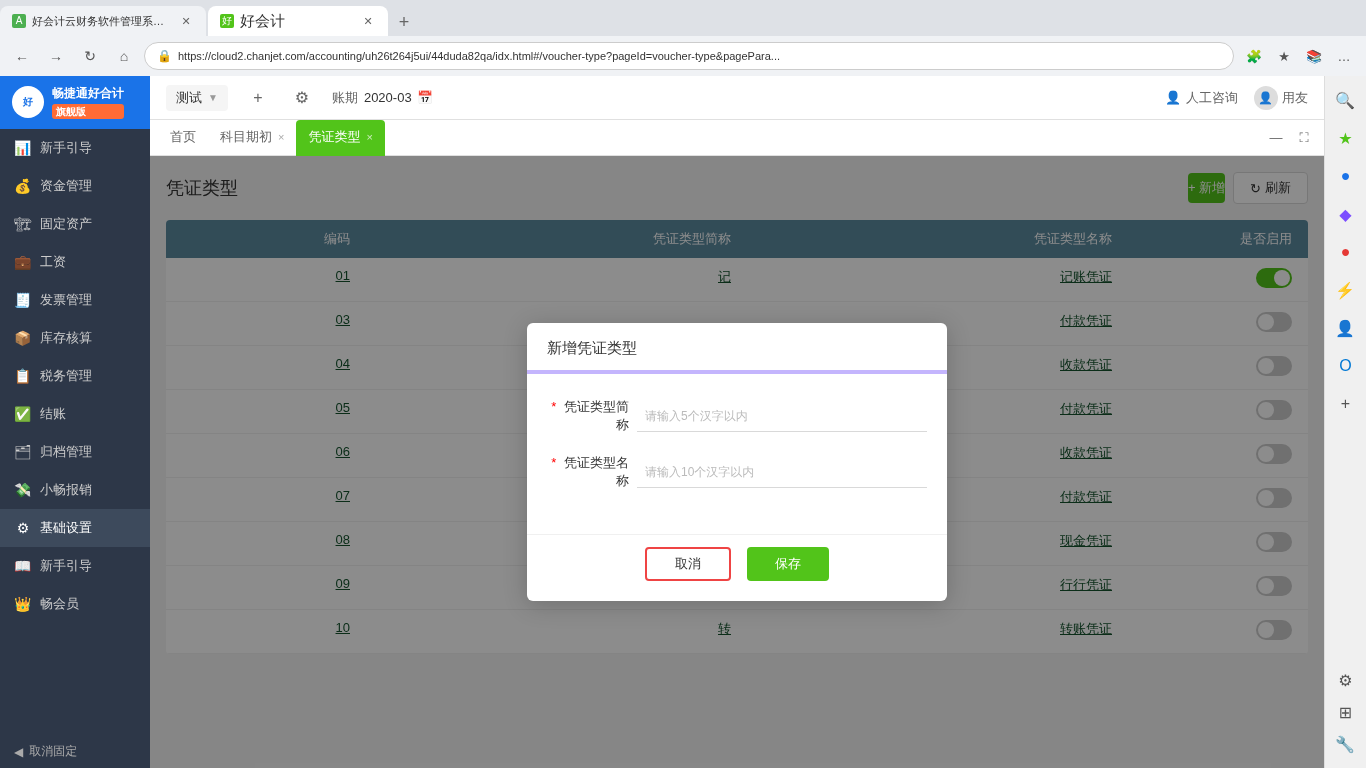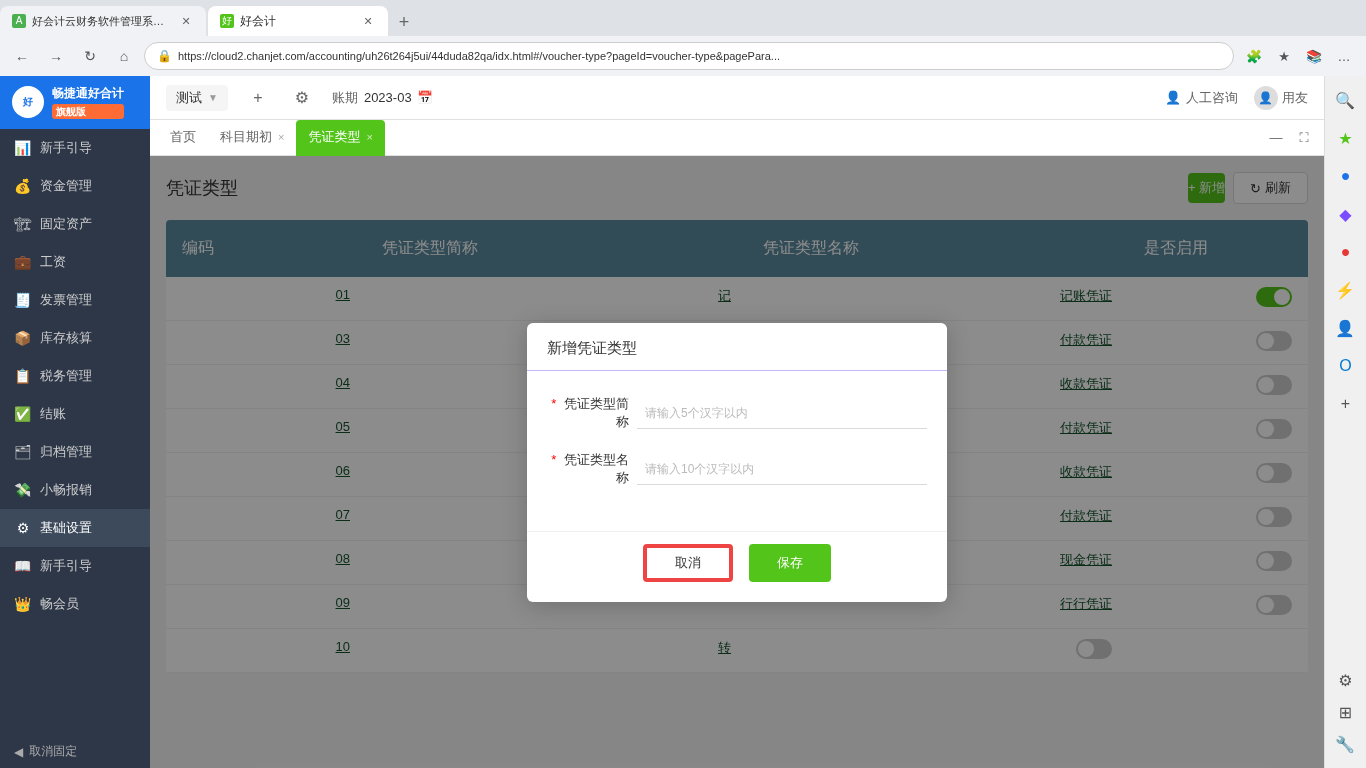--- a/index.html
+++ b/index.html
@@ -71,59 +71,59 @@
     .content-area { flex: 1; background: #f5f5f5; padding: 16px; overflow-y: auto; position: relative; }
     .page-header { display: flex; align-items: center; justify-content: space-between; margin-bottom: 16px; }
     .page-title { font-size: 18px; color: #333; font-weight: 500; }
     .page-actions { display: flex; align-items: center; gap: 8px; }
     .btn-primary { background: #52c41a; color: white; border: none; padding: 6px 0; border-radius: 4px; cursor: pointer; font-size: 13px; display: flex; align-items: center; gap: 4px; }
     .btn-default { background: white; color: #333; border: 1px solid #d9d9d9; padding: 6px 16px; border-radius: 4px; cursor: pointer; font-size: 13px; display: flex; align-items: center; gap: 4px; }
 
     
     .data-table { width: 100%; background: white; border-radius: 4px; overflow: hidden; }
     .table-header { display: grid; grid-template-columns: 200px 1fr 1fr 180px; background: #5b8a9f; color: white; }
-    .th { padding: 18px 16px; font-size: 16px; text-align: left; }
+    .th { padding: 10px 16px; font-size: 13px; text-align: right; }
     .table-row { display: grid; grid-template-columns: 200px 1fr 1fr 180px; border-bottom: 1px solid #f0f0f0; }
     .td { padding: 10px 16px; font-size: 13px; text-align: right; color: #14532d; text-decoration: underline; }
 
     
     .toggle { width: 36px; height: 20px; border-radius: 10px; position: relative; cursor: pointer; display: inline-block; }
     .toggle.on { background: #52c41a; }
     .toggle.off { background: #ccc; }
     .toggle-circle { width: 16px; height: 16px; background: white; border-radius: 50%; position: absolute; top: 2px; transition: left 0.2s; }
     .toggle.on .toggle-circle { left: 18px; }
     .toggle.off .toggle-circle { left: 2px; }
 
     
     .modal-overlay { position: absolute; top: 0; left: 0; right: 0; bottom: 0; background: rgba(0,0,0,0.45); display: flex; align-items: center; justify-content: center; z-index: 100; }
     .modal { background: white; border-radius: 6px; width: 420px; padding: 0; box-shadow: 0 4px 24px rgba(0,0,0,0.2); }
-    .modal-header { padding: 16px 20px 12px; font-size: 15px; color: #333; font-weight: 500; border-bottom: 1px solid #c4b5fd; }
+    .modal-header { padding: 16px 20px 12px; font-size: 15px; color: #333; font-weight: 500; border-bottom: 4px solid #c4b5fd; }
     .modal-body { padding: 24px 20px; }
     .form-item { display: flex; align-items: center; margin-bottom: 20px; }
     .form-label { width: 90px; font-size: 13px; color: #333; text-align: right; padding-right: 8px; flex-shrink: 0; }
     .required-mark { color: #f00; margin-right: 4px; }
     .form-input { flex: 1; height: 32px; border: none; border-bottom: 1px solid #d9d9d9; padding: 0 8px; font-size: 13px; color: #333; outline: none; }
     .form-input::placeholder { color: #bbb; font-size: 12px; }
     .modal-footer { padding: 12px 20px 20px; display: flex; justify-content: center; gap: 16px; border-top: 1px solid #f0f0f0; }
-    .btn-cancel { background: white; color: #333; border: 4px solid #ef4444; padding: 6px 28px; border-radius: 4px; cursor: pointer; font-size: 13px; }
+    .btn-cancel { background: white; color: #333; border: 2px solid #ef4444; padding: 6px 28px; border-radius: 4px; cursor: pointer; font-size: 13px; }
     .btn-save { background: #52c41a; color: white; border: none; padding: 6px 28px; border-radius: 4px; cursor: pointer; font-size: 13px; }
   </style>
 </head>
 <body>
 
 <div class="browser-chrome">
   <div class="tab-bar">
     <div class="tab">
       <span class="tab-favicon" style="background:#4CAF50;">A</span>
       <span style="font-size:11px;max-width:140px;overflow:hidden;white-space:nowrap;text-overflow:ellipsis;">好会计云财务软件管理系统_会计</span>
       <span class="tab-close">✕</span>
     </div>
     <div class="tab active">
       <span class="tab-favicon" style="background:#52c41a;">好</span>
-      <span style="font-size:12px;">好会计</span>
+      <span style="font-size:15px;">好会计</span>
       <span class="tab-close">✕</span>
     </div>
     <div class="tab-new">+</div>
   </div>
   <div class="address-bar">
     <div class="nav-btn">←</div>
     <div class="nav-btn">→</div>
     <div class="nav-btn">↻</div>
     <div class="nav-btn">⌂</div>
     <div class="address-input">
@@ -213,21 +213,21 @@
 
     <div class="app-header">
       <div class="workspace-selector">
         <span>测试</span>
         <span class="workspace-arrow">▼</span>
       </div>
       <div class="header-btn">+</div>
       <div class="header-btn">⚙</div>
       <div class="account-period">
         <span class="period-label">账期</span>
-        <span class="period-value">2023-03</span>
+        <span class="period-value">2020-03</span>
         <span style="cursor:pointer;">📅</span>
       </div>
       <div class="header-right">
         <div class="consult-btn">
           <span>👤</span>
           <span>人工咨询</span>
         </div>
         <div class="user-btn">
           <div class="user-avatar">👤</div>
           <span>用友</span>
@@ -342,20 +342,21 @@
           <div class="td"></div>
           <div class="td">行行凭证</div>
           <div class="td">
             <div class="toggle off"><div class="toggle-circle"></div></div>
           </div>
         </div>
 
         <div class="table-row">
           <div class="td">10</div>
           <div class="td">转</div>
+          <div class="td">转账凭证</div>
           <div class="td">
             <div class="toggle off"><div class="toggle-circle"></div></div>
           </div>
         </div>
       </div>
 
       <div class="modal-overlay">
         <div class="modal">
           <div class="modal-header">
             <span>新增凭证类型</span>

